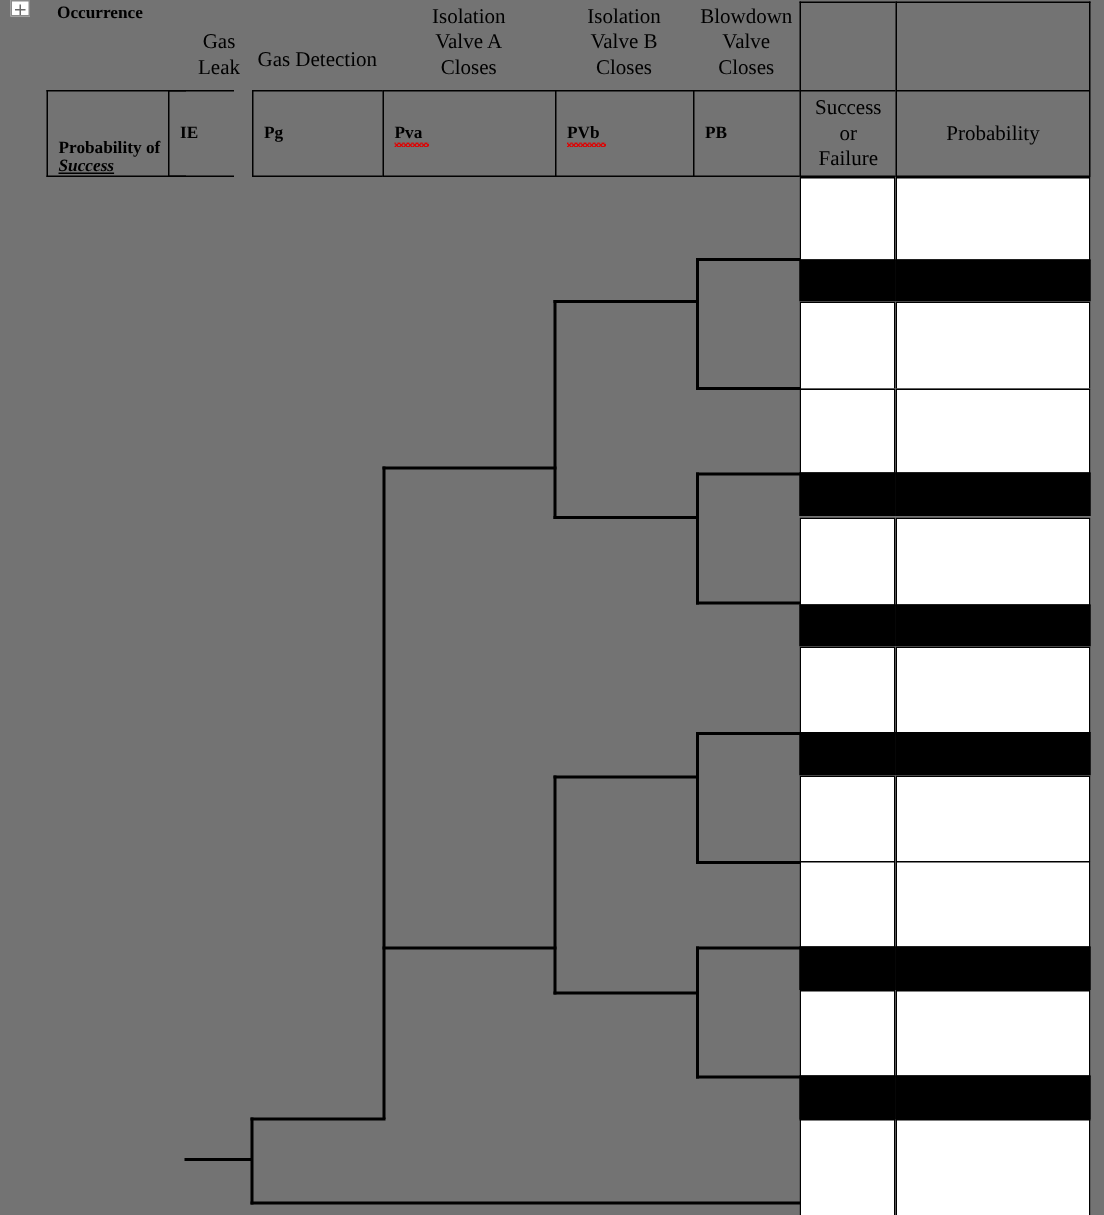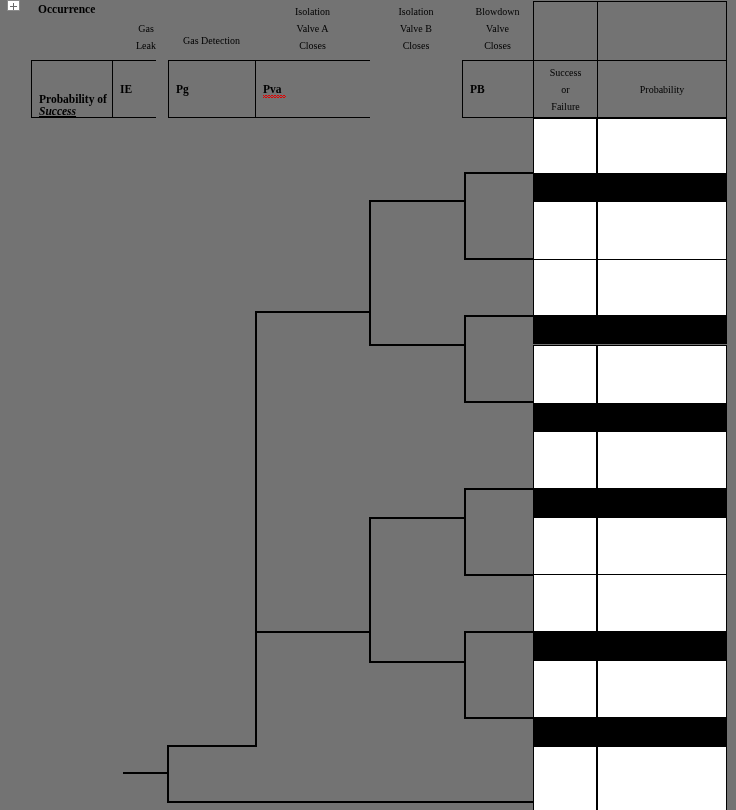--- a/index.html
+++ b/index.html
@@ -52,21 +52,21 @@
   .hdr-occurrence {
     font-weight: bold;
     font-size: 11.5px;
     left: 38px;
     top: 3px;
     white-space: nowrap;
   }
 
   .col-head {
     text-align: center;
-    font-size: 10px;
+    font-size: 14px;
     line-height: 17px;
     white-space: pre-line;
   }
 
   
   .hrow-cell {
     border-left: 1.4px solid #000;
     border-top: 1.4px solid #000;
     border-bottom: 1.4px solid #000;
     display: flex;
@@ -161,20 +161,23 @@
   </div>
 
   <div class="abs hrow-cell" style="left:255px; top:60px; width:115px; height:58px;">
     <div class="inner bold"><span class="squiggle">Pva</span></div>
   </div>
 
   <div class="abs hrow-cell" style="left:168px; top:60px; width:87px; height:58px;">
     <div class="inner bold">Pg</div>
   </div>
 
+  <div class="abs hrow-cell" style="left:370px; top:60px; width:92px; height:58px;">
+    <div class="inner bold"><span class="squiggle">PVb</span></div>
+  </div>
 
   <div class="abs hrow-cell" style="left:462px; top:60px; width:71px; height:58px;">
     <div class="inner bold">PB</div>
   </div>
 
   <div class="abs hrow-cell center" style="left:533px; top:60px; width:64px; height:58px;">
     <div class="inner col-head" style="width:64px;">Success
 or
 Failure</div>
   </div>

